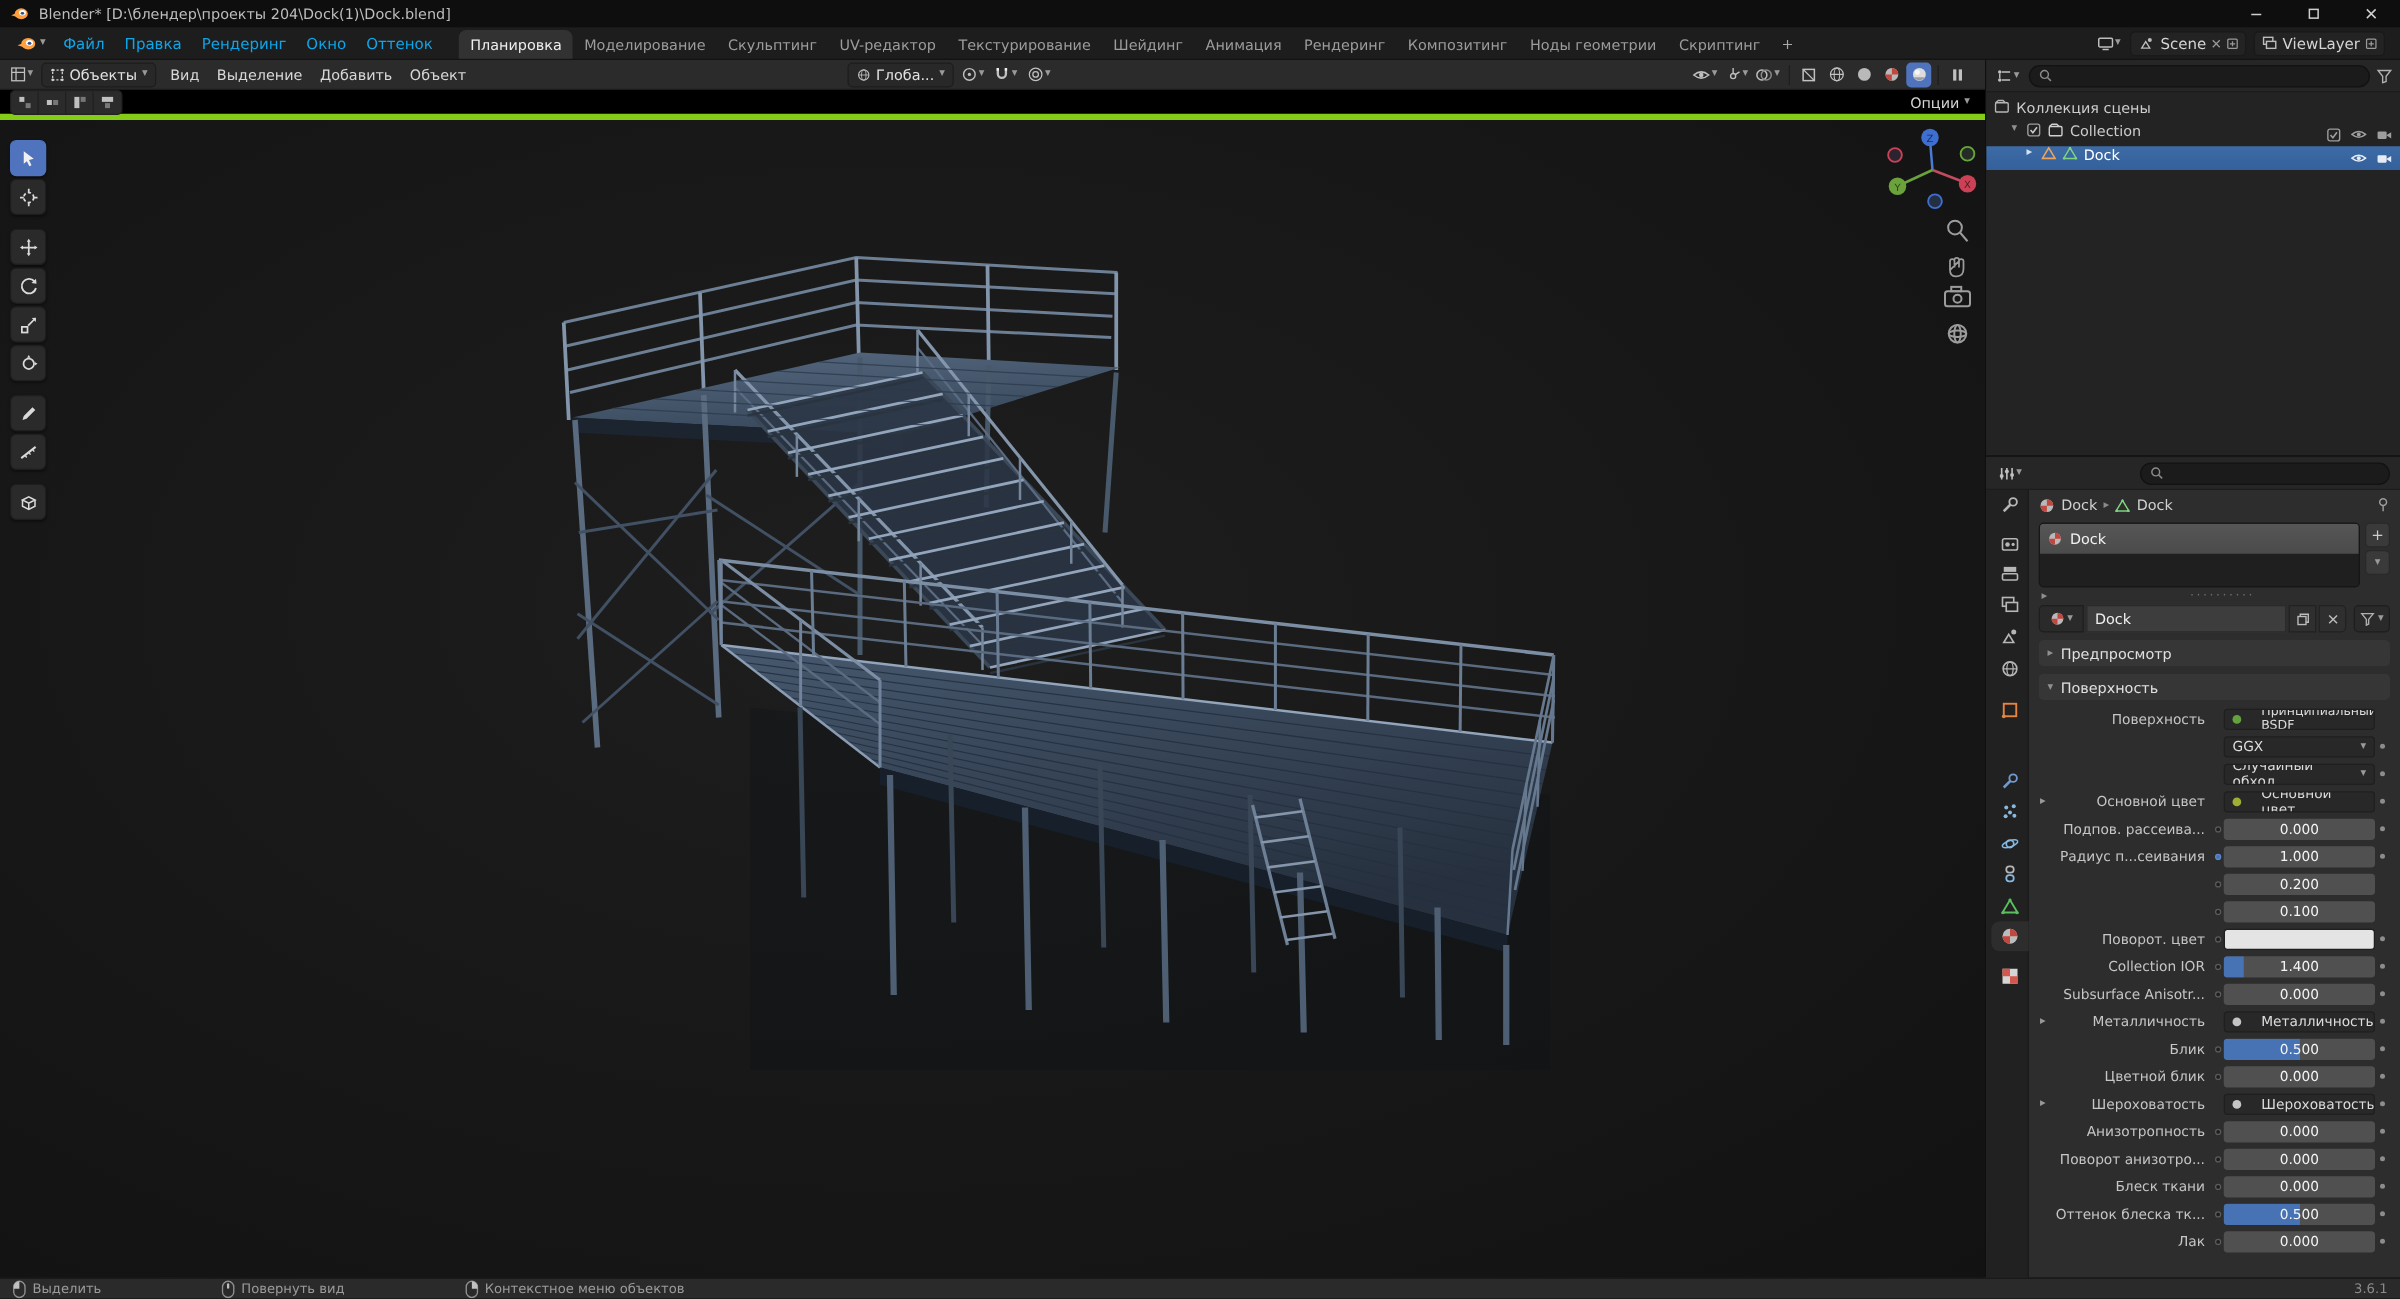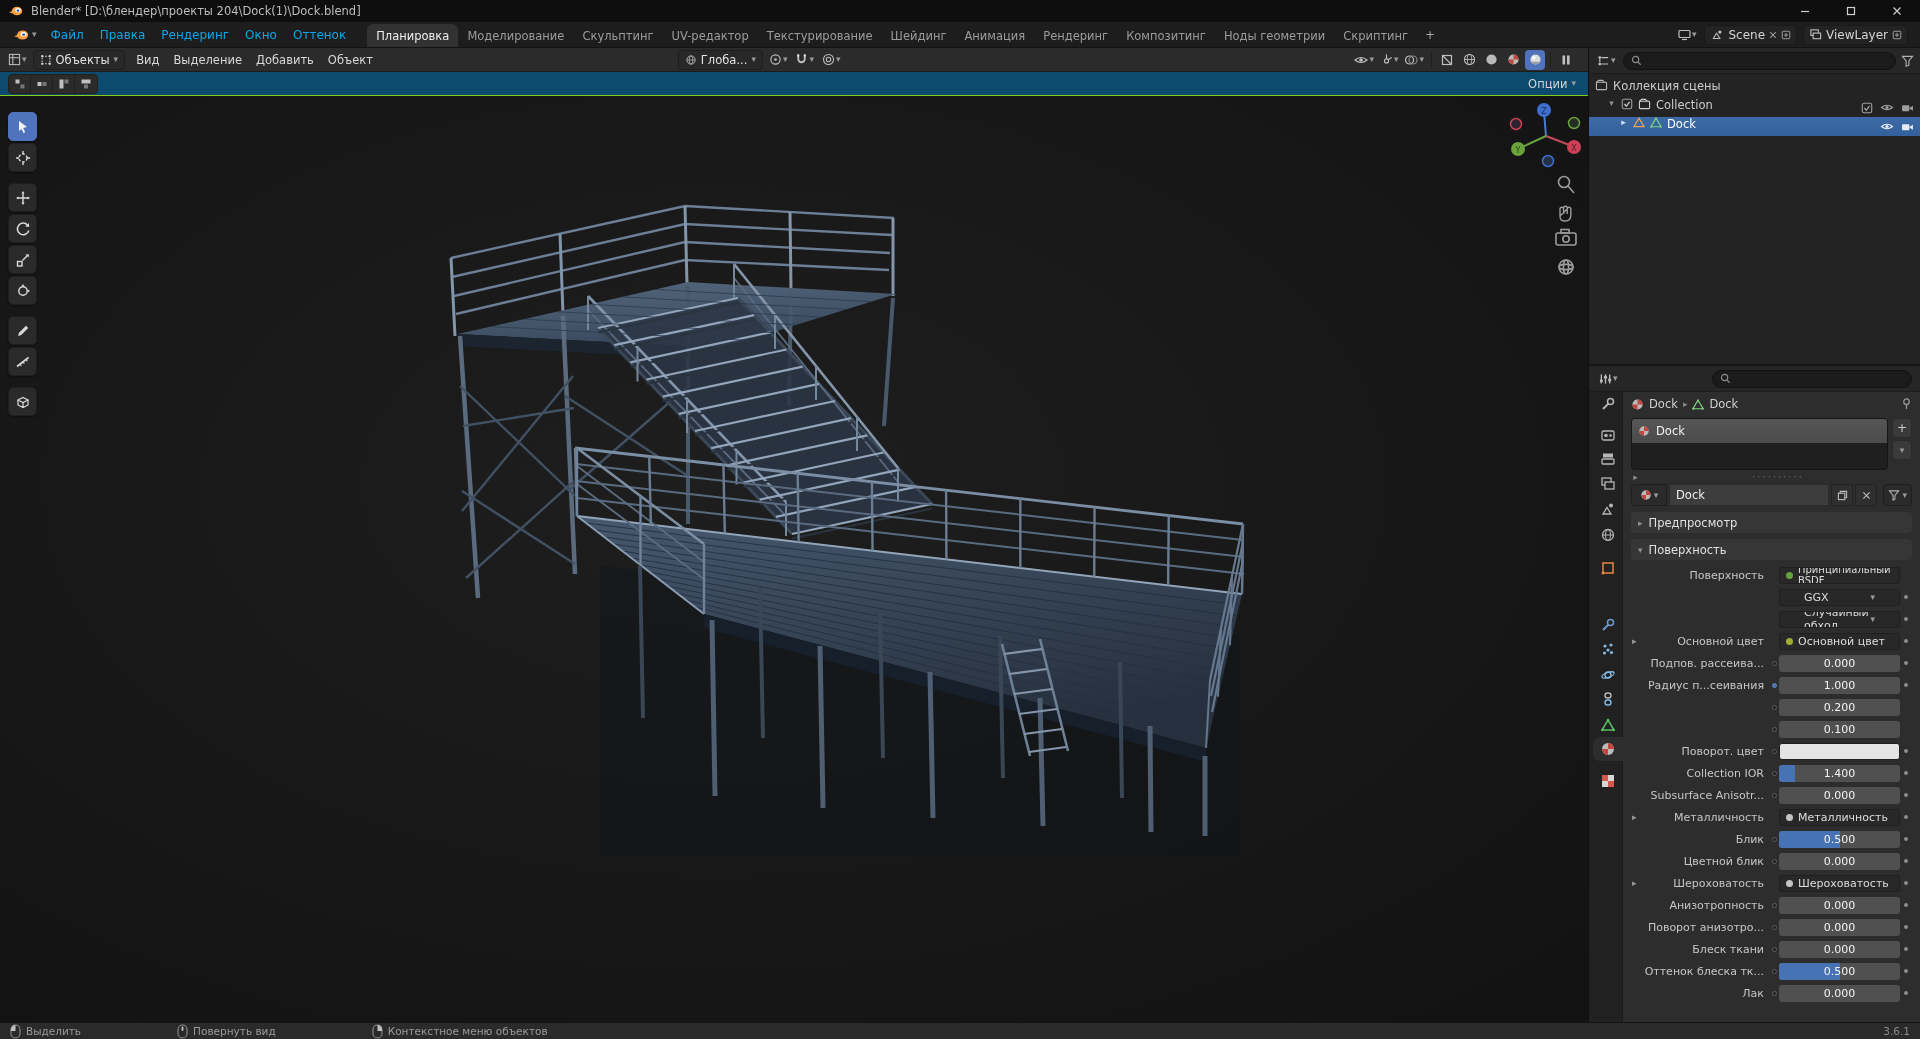--- a/index.html
+++ b/index.html
@@ -25,21 +25,21 @@
 
 .main{flex:1;display:flex;min-height:0}
 .vp-col{flex:1;display:flex;flex-direction:column;min-width:0}
 .vp-header{height:24px;background:#2b2b2b;border-bottom:1px solid #1c1c1c;display:flex;align-items:center;gap:4px;padding:0 6px}
 .dd{background:#282828;border:1px solid #1d1d1d;border-radius:4px;height:20px;display:flex;align-items:center;gap:4px;padding:0 6px;color:#e2e2e2;font-size:11.5px}
 .hmenu{padding:0 7px;color:#d8d8d8;font-size:11.5px}
 .vp-right{margin-left:auto;display:flex;align-items:center;gap:2px;padding-right:6px}
 .icbtn{height:20px;min-width:20px;display:flex;align-items:center;justify-content:center;gap:1px;border-radius:4px;padding:0 2px}
 .icbtn.active{background:#4f74bd}
 .vsep{width:1px;height:16px;background:#1e1e1e;margin:0 3px}
-.vp-tools{height:24px;background:#0c4a6e;border-bottom:1px solid #84cc16;display:flex;align-items:center;padding:0 8px}
+.vp-tools{height:24px;background:#000000;border-bottom:5px solid #84cc16;display:flex;align-items:center;padding:0 8px}
 .seg{display:flex;background:#2b2b2b;border:1px solid #202020;border-radius:4px;overflow:hidden}
 .segc{width:22px;height:18px;display:flex;align-items:center;justify-content:center;border-right:1px solid #202020}
 .segc:last-child{border-right:none}
 .opts{margin-left:auto;display:flex;align-items:center;gap:4px;color:#d5d5d5;font-size:11.5px;padding-right:4px}
 
 .viewport{position:relative;flex:1;background:#151515;overflow:hidden}
 .scene{position:absolute;inset:0}
 .toolcol{position:absolute;left:8px;top:16px;display:flex;flex-direction:column;gap:2px}
 .tgap{height:7px}
 .tool{width:29px;height:29px;background:rgba(44,44,44,.92);border:1px solid #1e1e1e;border-radius:5px;display:flex;align-items:center;justify-content:center;box-shadow:0 1px 2px rgba(0,0,0,.4)}
@@ -84,22 +84,22 @@
 .prow{height:22px;display:flex;align-items:center;position:relative;padding-left:12px}
 .rowcaret{position:absolute;left:1px;top:6px;color:#9a9a9a;font-size:9px}
 .plabel{width:126px;text-align:right;color:#c6c6c6;font-size:11px;padding-right:5px;white-space:nowrap;overflow:hidden}
 .sock{width:10px;display:flex;justify-content:center;align-items:center}
 .sockdot{width:5px;height:5px;border-radius:50%;background:#1e1e1e;border:1px solid #5c5c5c}
 .sockdot.blue{background:#4772b3;border-color:#5d8ace}
 .pfield{flex:1;height:17px;border-radius:3px;position:relative;display:flex;align-items:center;overflow:hidden;min-width:0}
 .pfield.slider{background:#505050}
 .fill{position:absolute;left:0;top:0;bottom:0;background:#4772b3}
 .pval{position:relative;margin:0 auto;font-size:11px;color:#f4f4f4}
-.pfield.select{background:#282828;border:1px solid #1f1f1f;padding:0 24px;color:#dddddd;font-size:11px;justify-content:space-between}
-.pfield.link,.pfield.shader{background:#282828;border:1px solid #1f1f1f;padding:0 6px;gap:5px;font-size:11px;color:#dddddd}
+.pfield.select{background:#282828;border:1px solid #1f1f1f;padding:0 6px;color:#dddddd;font-size:11px;justify-content:space-between}
+.pfield.link,.pfield.shader{background:#282828;border:1px solid #1f1f1f;padding:0 6px;gap:16px;font-size:11px;color:#dddddd}
 .pfield.shader{font-size:10px}
 .ndot{width:7px;height:7px;border-radius:50%;flex:0 0 auto}
 .pfield.color{border:1px solid #1f1f1f}
 .keycell{width:12px;display:flex;justify-content:center;align-items:center}
 .keydot{width:4px;height:4px;border-radius:50%;background:#8d8d8d}
 
 .statusbar{height:17px;background:#2a2a2a;border-top:1px solid #141414;display:flex;align-items:center;padding:0 10px;gap:96px;font-size:10.5px;color:#9b9b9b;flex:0 0 auto}
 .shint{display:flex;align-items:center;gap:5px}
 .sver{margin-left:auto;color:#8a8a8a}
 </style>

